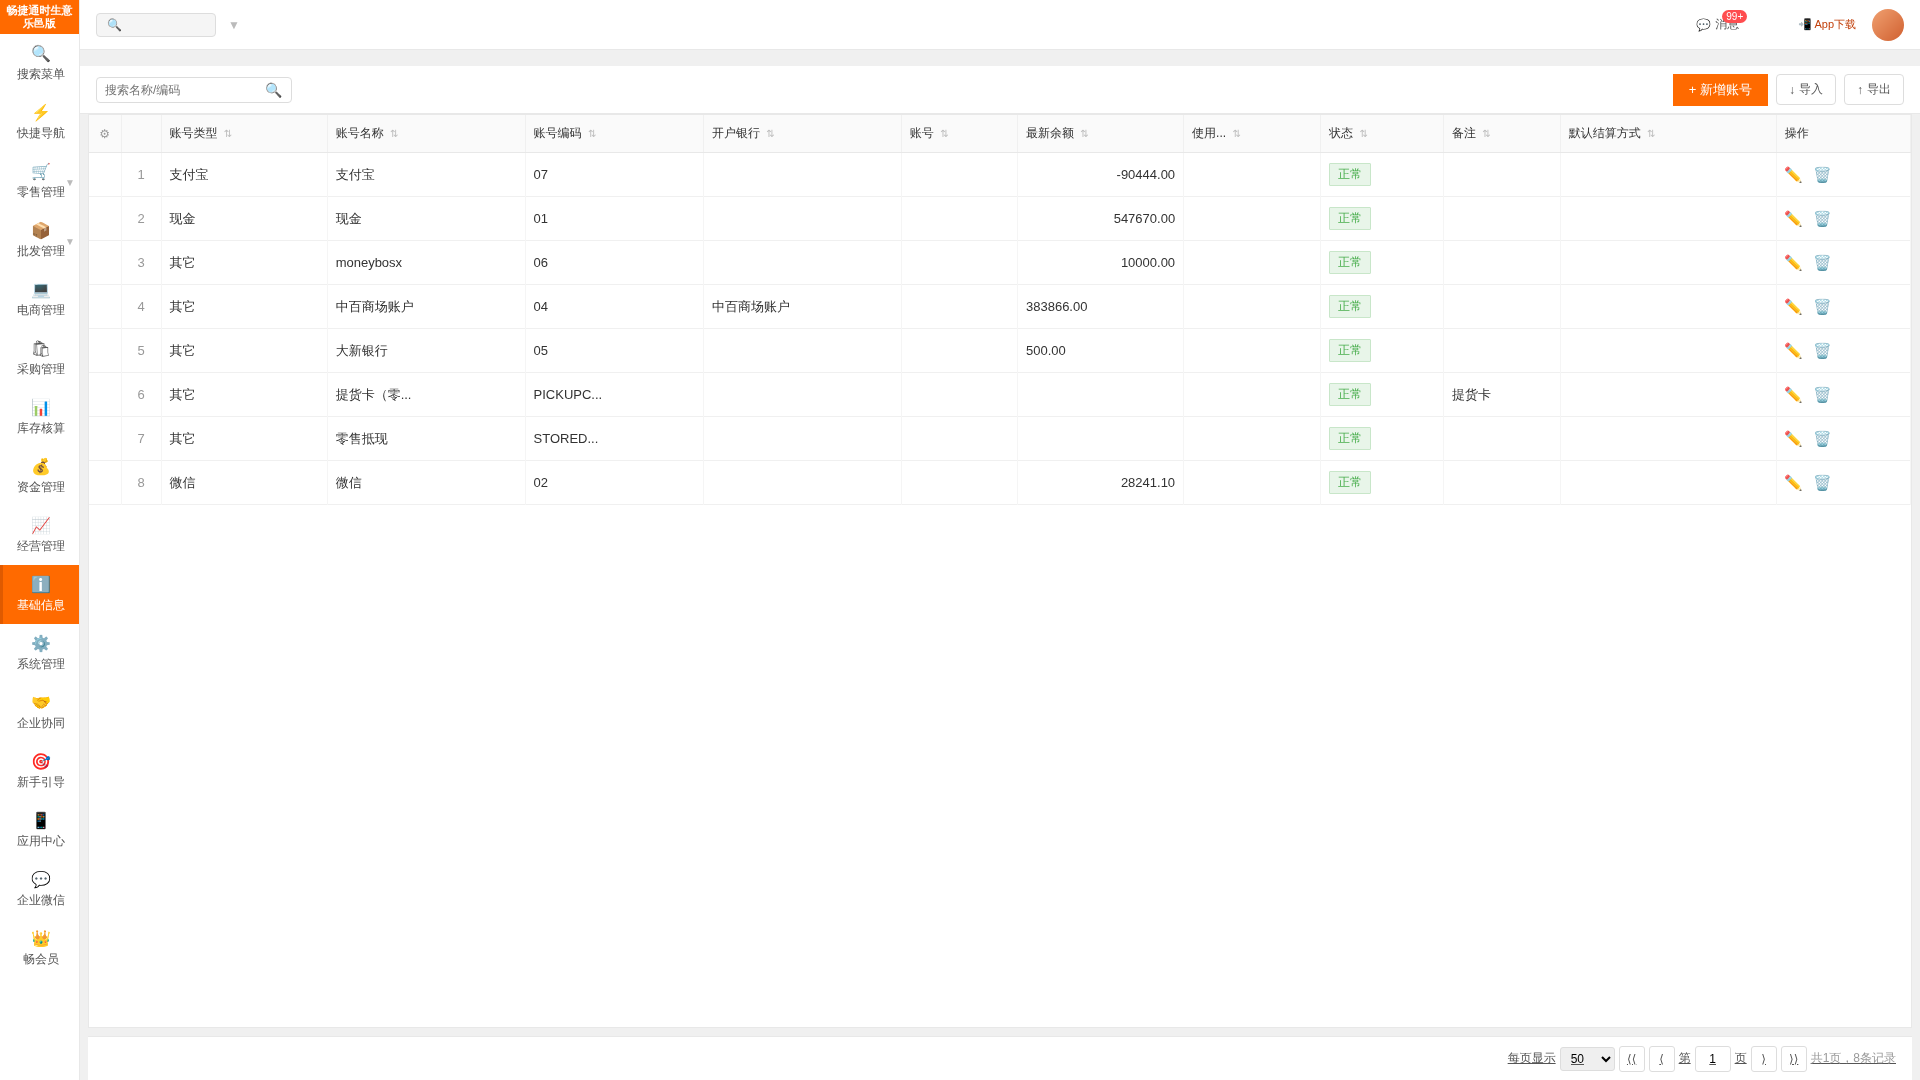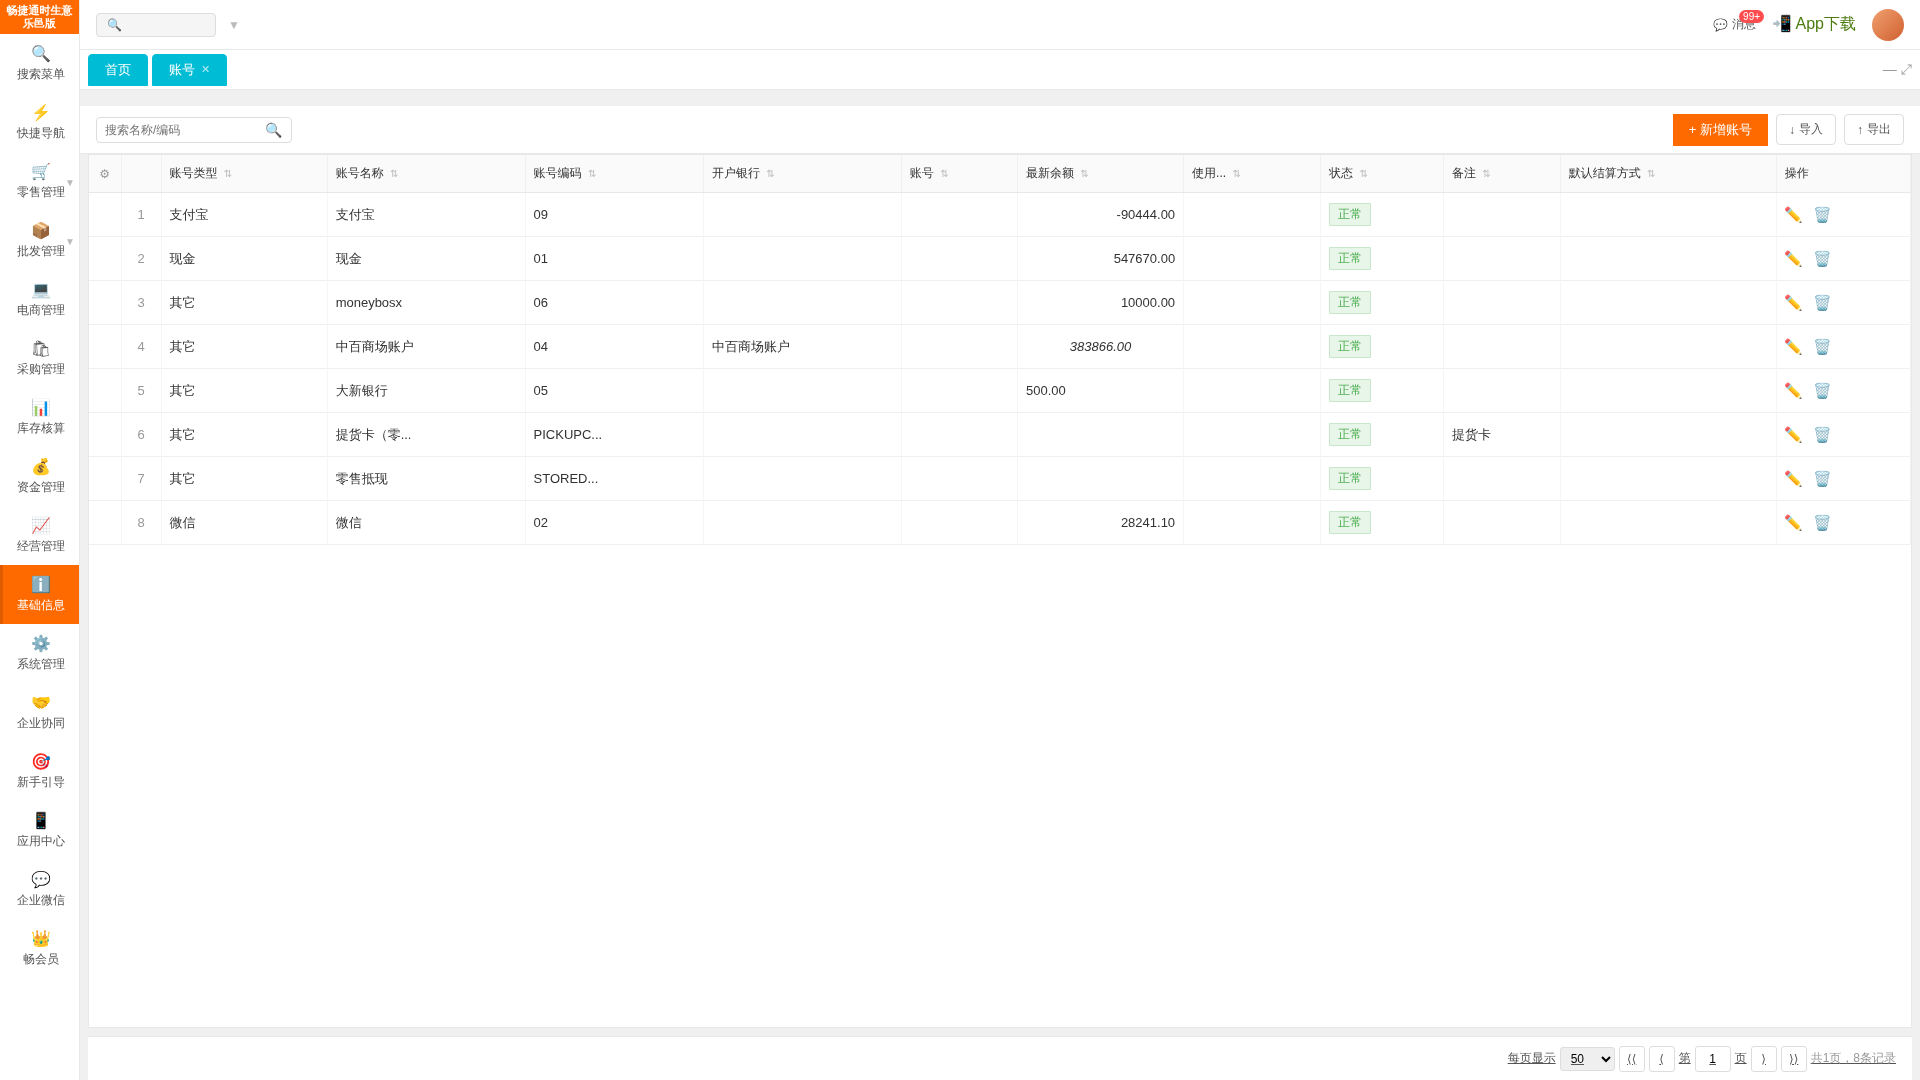--- a/index.html
+++ b/index.html
@@ -17,21 +17,21 @@
     
     .main { flex: 1; display: flex; flex-direction: column; overflow: hidden; }
 
     
     .top-header { height: 50px; background: #fff; display: flex; align-items: center; justify-content: space-between; padding: 0 16px; border-bottom: 1px solid #e8e8e8; flex-shrink: 0; }
     .top-header-left { display: flex; align-items: center; gap: 12px; }
     .search-box-header { background: #f5f5f5; border: 1px solid #ddd; border-radius: 4px; padding: 4px 10px; width: 120px; font-size: 12px; color: #999; display: flex; align-items: center; }
     .top-header-right { display: flex; align-items: center; gap: 16px; }
     .msg-icon { position: relative; cursor: pointer; display: flex; align-items: center; gap: 4px; color: #555; font-size: 12px; }
     .badge { position: absolute; top: -6px; right: -8px; background: #ff4d4f; color: #fff; border-radius: 8px; font-size: 10px; padding: 1px 4px; }
-    .app-download { color: #4d7c0f; font-size: 16px; cursor: pointer; }
+    .app-download { color: #c2410c; font-size: 11px; cursor: pointer; margin-left: 43px; }
     .avatar { width: 32px; height: 32px; border-radius: 50%; background: linear-gradient(135deg, #f0a070, #d06030); cursor: pointer; }
 
     
     .tab-bar { height: 40px; background: #fff; display: flex; align-items: center; border-bottom: 1px solid #e8e8e8; flex-shrink: 0; padding: 0 8px; }
     .tab { display: flex; align-items: center; gap: 6px; padding: 6px 16px; border: 1px solid #e8e8e8; border-radius: 4px 4px 0 0; margin-right: 4px; cursor: pointer; background: #f5f5f5; color: #555; font-size: 13px; }
     .tab.active { background: #00bcd4; color: #fff; border-color: #00bcd4; }
     .tab .close-icon { font-size: 11px; opacity: 0.7; }
     .tab.home { background: #00bcd4; color: #fff; border-color: #00bcd4; }
 
     
@@ -163,33 +163,20 @@
         <span class="badge">99+</span>
       </div>
       <div class="app-download">
         <span>📲</span>
         <span>App下载</span>
       </div>
       <div class="avatar"></div>
     </div>
   </div>
 
-  <div class="tab-bar">
-    <div class="tab home">
-      <span>首页</span>
-    </div>
-    <div class="tab active">
-      <span>账号</span>
-      <span class="close-icon">✕</span>
-    </div>
-    <div style="margin-left:auto;display:flex;gap:4px;">
-      <div style="cursor:pointer;color:#999;font-size:14px;">—</div>
-      <div style="cursor:pointer;color:#999;font-size:14px;">⤢</div>
-    </div>
-  </div>
 
   <div class="tab-content">
 
     <div class="tab-toolbar">
       <div class="toolbar-left">
         <div class="search-input-wrap">
           <input type="text" placeholder="搜索名称/编码" style="">
           <span class="search-icon">🔍</span>
         </div>
       </div>
@@ -224,21 +211,21 @@
             <th>默认结算方式 <span class="sort-icons">⇅</span></th>
             <th>操作</th>
           </tr>
         </thead>
         <tbody id="table-body">
         <tr>
       <td class="settings-col"></td>
       <td style="text-align:center;color:#999;">1</td>
       <td>支付宝</td>
       <td>支付宝</td>
-      <td>09</td>
+      <td>07</td>
       <td></td>
       <td></td>
       <td style="text-align:right;">-90444.00</td>
       <td></td>
       <td><span class="status-badge">正常</span></td>
       <td></td>
       <td></td>
       <td>
         <div class="action-icons">
           <span class="action-icon" title="编辑">✏️</span>
@@ -287,21 +274,21 @@
       </td>
     </tr>
             <tr>
       <td class="settings-col"></td>
       <td style="text-align:center;color:#999;">4</td>
       <td>其它</td>
       <td>中百商场账户</td>
       <td>04</td>
       <td>中百商场账户</td>
       <td></td>
-      <td style="text-align:center;font-style:italic;">383866.00</td>
+      <td style="text-align:left;">383866.00</td>
       <td></td>
       <td><span class="status-badge">正常</span></td>
       <td></td>
       <td></td>
       <td>
         <div class="action-icons">
           <span class="action-icon" title="编辑">✏️</span>
           <span class="action-icon" title="删除">🗑️</span>
         </div>
       </td>

